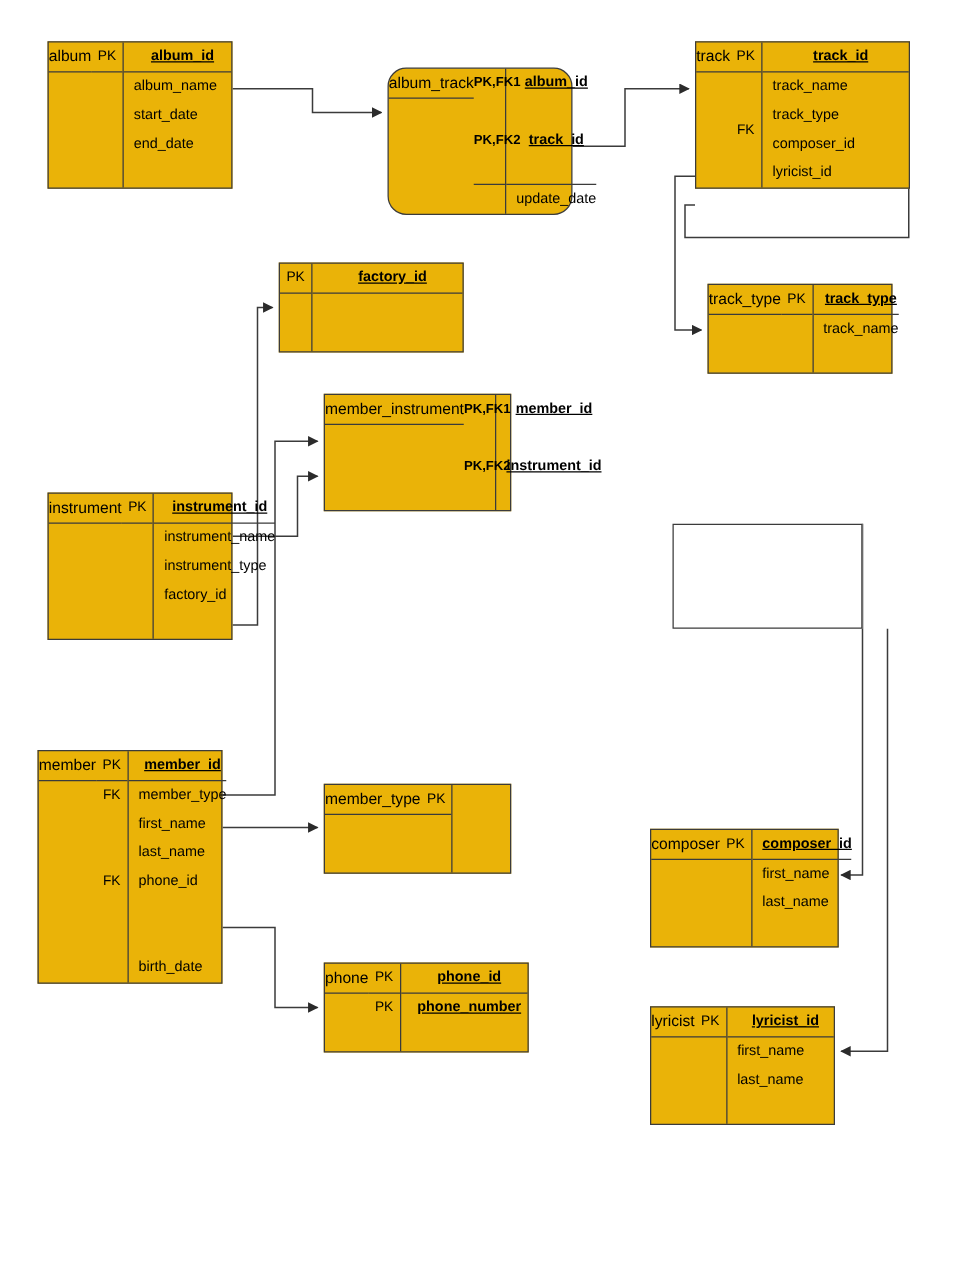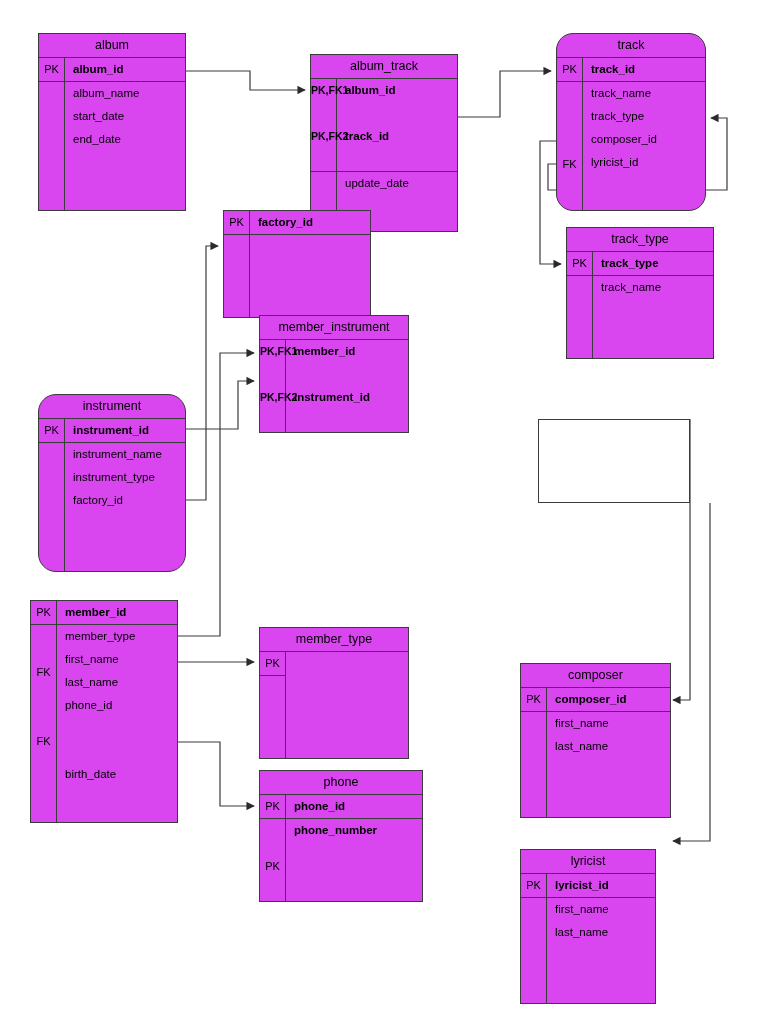--- a/index.html
+++ b/index.html
@@ -21,23 +21,23 @@
     left: 0;
     top: 0;
     width: 768px;
     height: 1024px;
     pointer-events: none;
   }
   .entity {
     position: absolute;
     box-sizing: border-box;
     border: 1px solid #3b3b3b;
-    background: #d946ef;
+    background: #eab308;
     display: flex;
-    flex-direction: column;
+    flex-direction: row;
   }
   .ent-title {
     box-sizing: border-box;
     height: 24px;
     line-height: 23px;
     text-align: center;
     font-size: 12.5px;
     color: #000000;
     border-bottom: 1px solid #3b3b3b;
     white-space: nowrap;
@@ -48,21 +48,20 @@
     flex-direction: row;
     align-items: stretch;
   }
   .keycol {
     box-sizing: border-box;
     width: 26px;
     flex: 0 0 26px;
     border-right: 1px solid #3b3b3b;
     display: flex;
     flex-direction: column;
-    gap: 36px;
   }
   .fieldcol {
     box-sizing: border-box;
     flex: 1 1 auto;
     display: flex;
     flex-direction: column;
   }
   .sec {
     box-sizing: border-box;
     display: flex;
@@ -86,20 +85,22 @@
   }
   .keycol .cell.bold {
     font-weight: bold;
     font-size: 10.5px;
   }
   .fieldcol .cell {
     padding-left: 8px;
   }
   .fieldcol .cell.pk {
     font-weight: bold;
+    text-decoration: underline;
+    text-align: center;
   }
   .cell.blank {
     color: transparent;
   }
   .keycol .vcenter {
     justify-content: center;
   }
   .emptybox {
     position: absolute;
     box-sizing: border-box;
@@ -154,21 +155,21 @@
             </div>
             <div class="sec">
               <div class="cell">album_name</div>
               <div class="cell">start_date</div>
               <div class="cell">end_date</div>
               <div class="cell blank">&nbsp;</div>
             </div>
           </div>
         </div>
       </div>
-      <div class="entity" style="left: 310px; top: 54px; width: 148px;">
+      <div class="entity" style="left: 310px; top: 54px; width: 148px; border-radius: 15px;">
         <div class="ent-title">album_track</div>
         <div class="ent-body">
           <div class="keycol">
             <div class="sec divide">
               <div class="cell bold">PK,FK1</div>
               <div class="cell blank">&nbsp;</div>
               <div class="cell bold">PK,FK2</div>
               <div class="cell blank">&nbsp;</div>
             </div>
             <div class="sec">
@@ -181,21 +182,21 @@
               <div class="cell blank">&nbsp;</div>
               <div class="cell pk">track_id</div>
               <div class="cell blank">&nbsp;</div>
             </div>
             <div class="sec">
               <div class="cell">update_date</div>
             </div>
           </div>
         </div>
       </div>
-      <div class="entity" style="left: 556px; top: 33px; width: 150px; border-radius: 17px;">
+      <div class="entity" style="left: 556px; top: 33px; width: 172px;">
         <div class="ent-title">track</div>
         <div class="ent-body">
           <div class="keycol">
             <div class="sec divide">
               <div class="cell">PK</div>
             </div>
             <div class="sec vcenter" style="height: 92px; display: flex; justify-content: center;">
               <div class="cell">FK</div>
             </div>
           </div>
@@ -267,21 +268,21 @@
           <div class="fieldcol">
             <div class="sec">
               <div class="cell pk">member_id</div>
               <div class="cell blank">&nbsp;</div>
               <div class="cell pk">instrument_id</div>
               <div class="cell blank">&nbsp;</div>
             </div>
           </div>
         </div>
       </div>
-      <div class="entity" style="left: 38px; top: 394px; width: 148px; border-radius: 18px;">
+      <div class="entity" style="left: 38px; top: 394px; width: 148px;">
         <div class="ent-title">instrument</div>
         <div class="ent-body">
           <div class="keycol">
             <div class="sec divide">
               <div class="cell">PK</div>
             </div>
             <div class="sec">
               <div class="cell blank">&nbsp;</div>
               <div class="cell blank">&nbsp;</div>
               <div class="cell blank">&nbsp;</div>
@@ -295,20 +296,21 @@
             <div class="sec">
               <div class="cell">instrument_name</div>
               <div class="cell">instrument_type</div>
               <div class="cell">factory_id</div>
               <div class="cell blank">&nbsp;</div>
             </div>
           </div>
         </div>
       </div>
       <div class="entity" style="left: 30px; top: 600px; width: 148px;">
+        <div class="ent-title">member</div>
         <div class="ent-body">
           <div class="keycol">
             <div class="sec divide">
               <div class="cell">PK</div>
             </div>
             <div class="sec">
               <div class="cell">FK</div>
               <div class="cell blank">&nbsp;</div>
               <div class="cell blank">&nbsp;</div>
               <div class="cell">FK</div>
@@ -388,21 +390,21 @@
               <div class="cell pk">composer_id</div>
             </div>
             <div class="sec">
               <div class="cell">first_name</div>
               <div class="cell">last_name</div>
               <div class="cell blank">&nbsp;</div>
             </div>
           </div>
         </div>
       </div>
-      <div class="entity" style="left: 520px; top: 805px; width: 136px; margin-top: 44px;">
+      <div class="entity" style="left: 520px; top: 805px; width: 148px;">
         <div class="ent-title">lyricist</div>
         <div class="ent-body">
           <div class="keycol">
             <div class="sec divide">
               <div class="cell">PK</div>
             </div>
             <div class="sec">
               <div class="cell blank">&nbsp;</div>
               <div class="cell blank">&nbsp;</div>
               <div class="cell blank">&nbsp;</div>

